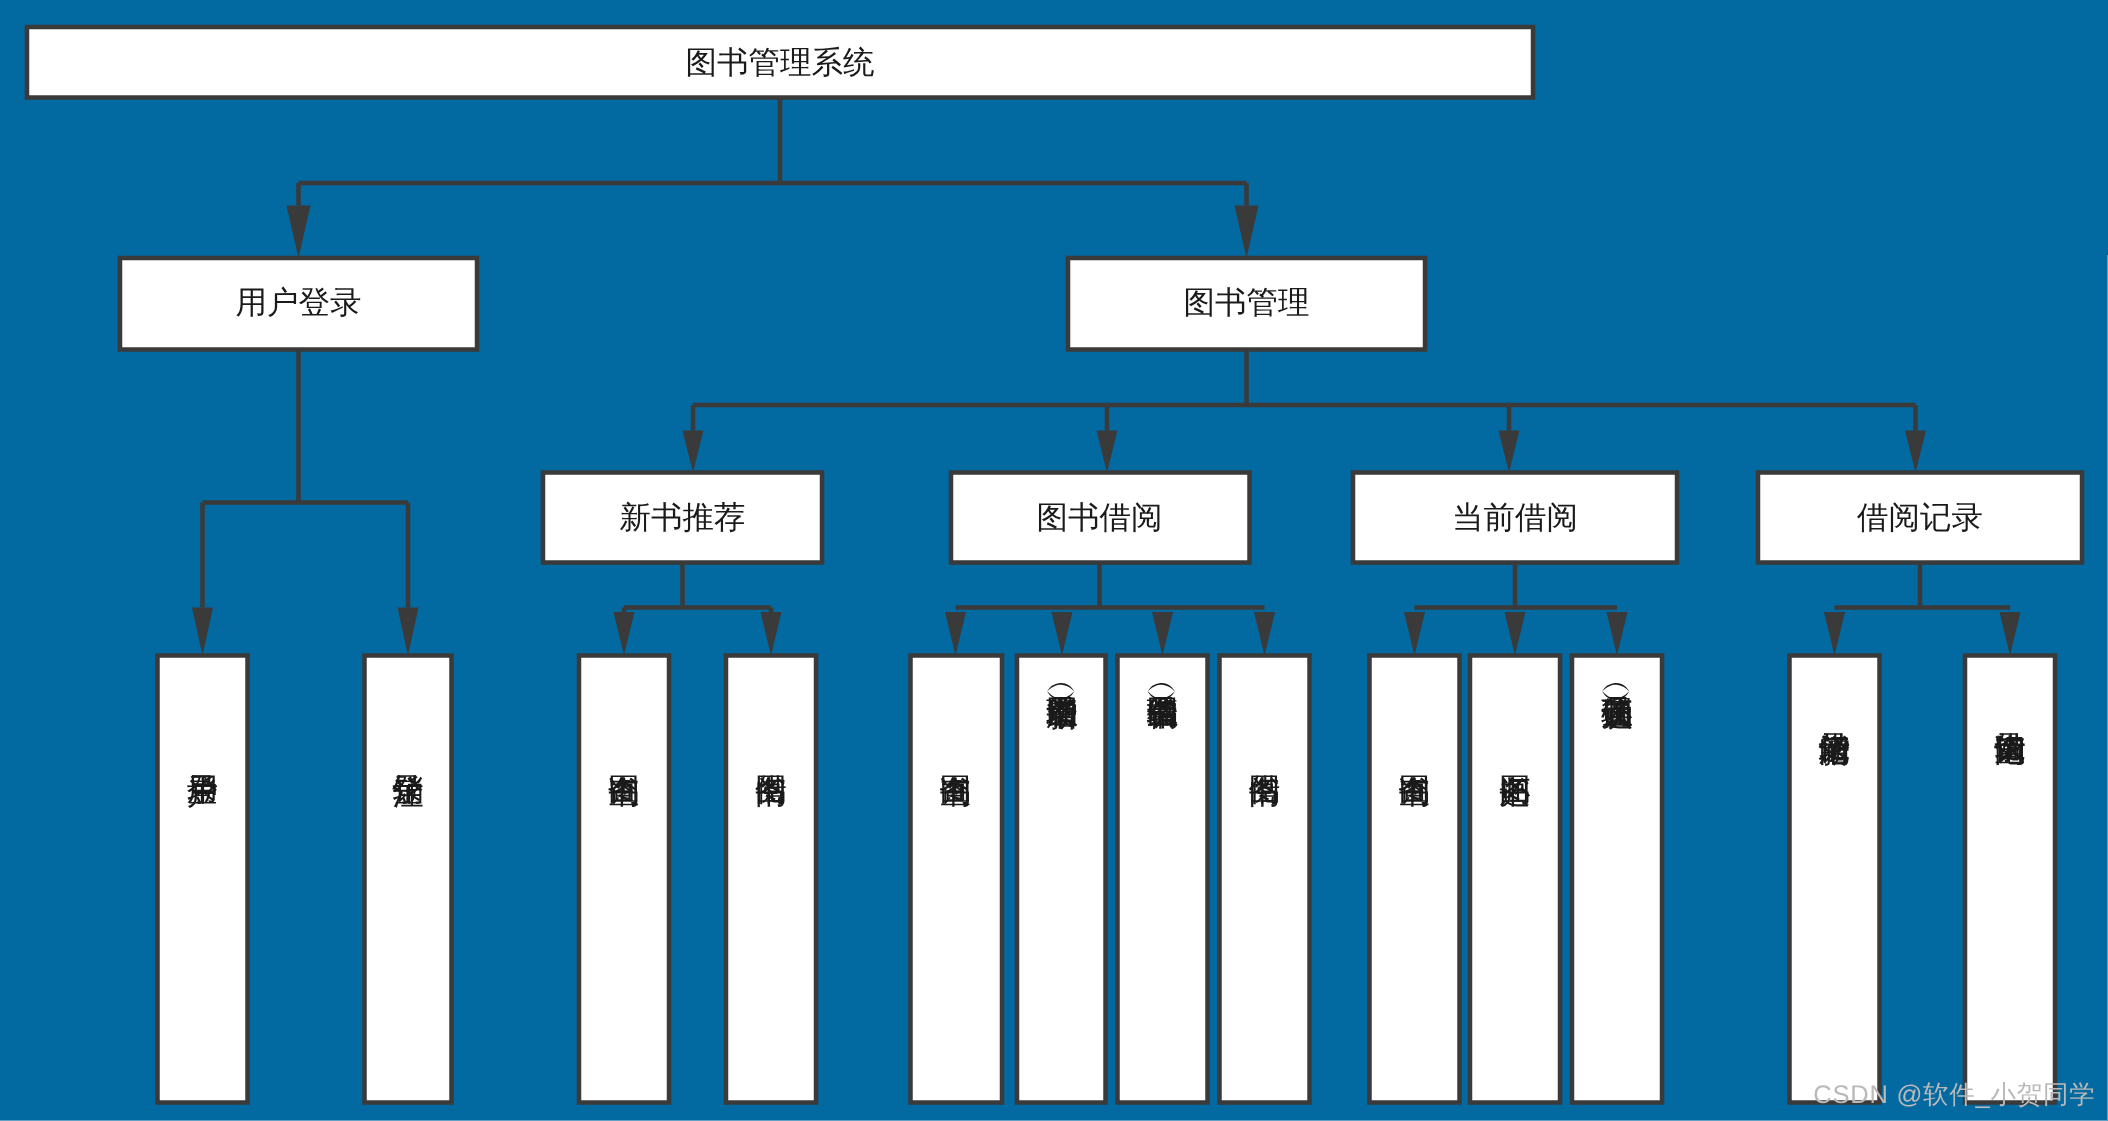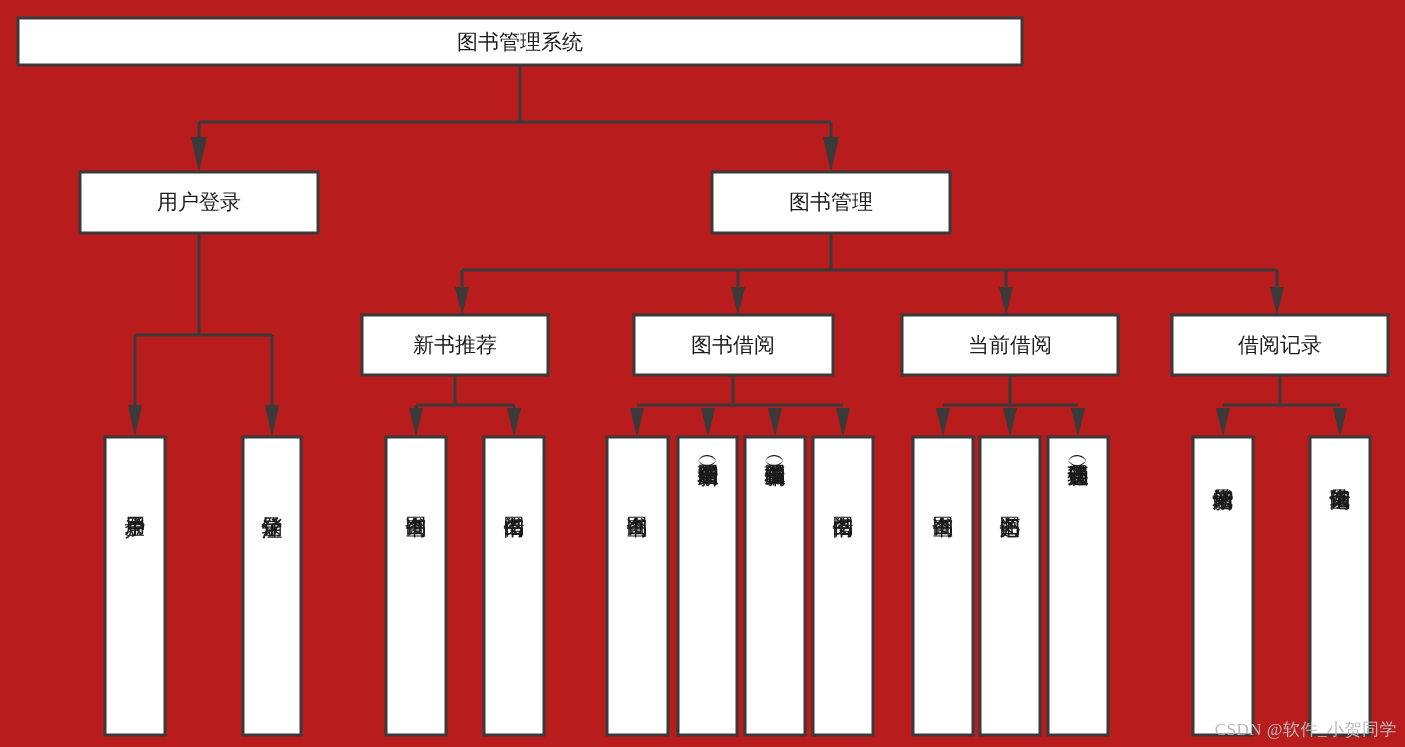--- a/index.html
+++ b/index.html
@@ -10,21 +10,21 @@
   body {
     width: 1405px;
     height: 747px;
     font-family: "DejaVu Sans", "Liberation Sans", sans-serif;
     overflow: hidden;
   }
   #diagram-root {
     position: relative;
     width: 1405px;
     height: 747px;
-    background: #b91c1c;
+    background: #0369a1;
   }
   svg.diagram-canvas {
     position: absolute;
     left: 0;
     top: 0;
     width: 1405px;
     height: 747px;
   }
   .node-box {
     fill: #ffffff;
@@ -52,21 +52,21 @@
     font-size: 21px;
     fill: #1a1a1a;
     text-anchor: middle;
     writing-mode: vertical-rl;
     glyph-orientation-vertical: 0;
   }
   .watermark {
     position: absolute;
     right: 8px;
     bottom: 6px;
-    font-family: Liberation Serif, serif;
+    font-family: Liberation Sans, sans-serif;
     font-size: 17px;
     color: #b9b9b9;
     letter-spacing: 0.5px;
     white-space: nowrap;
   }
 </style>
 </head>
 <body>
 
 <div id="diagram-root">

